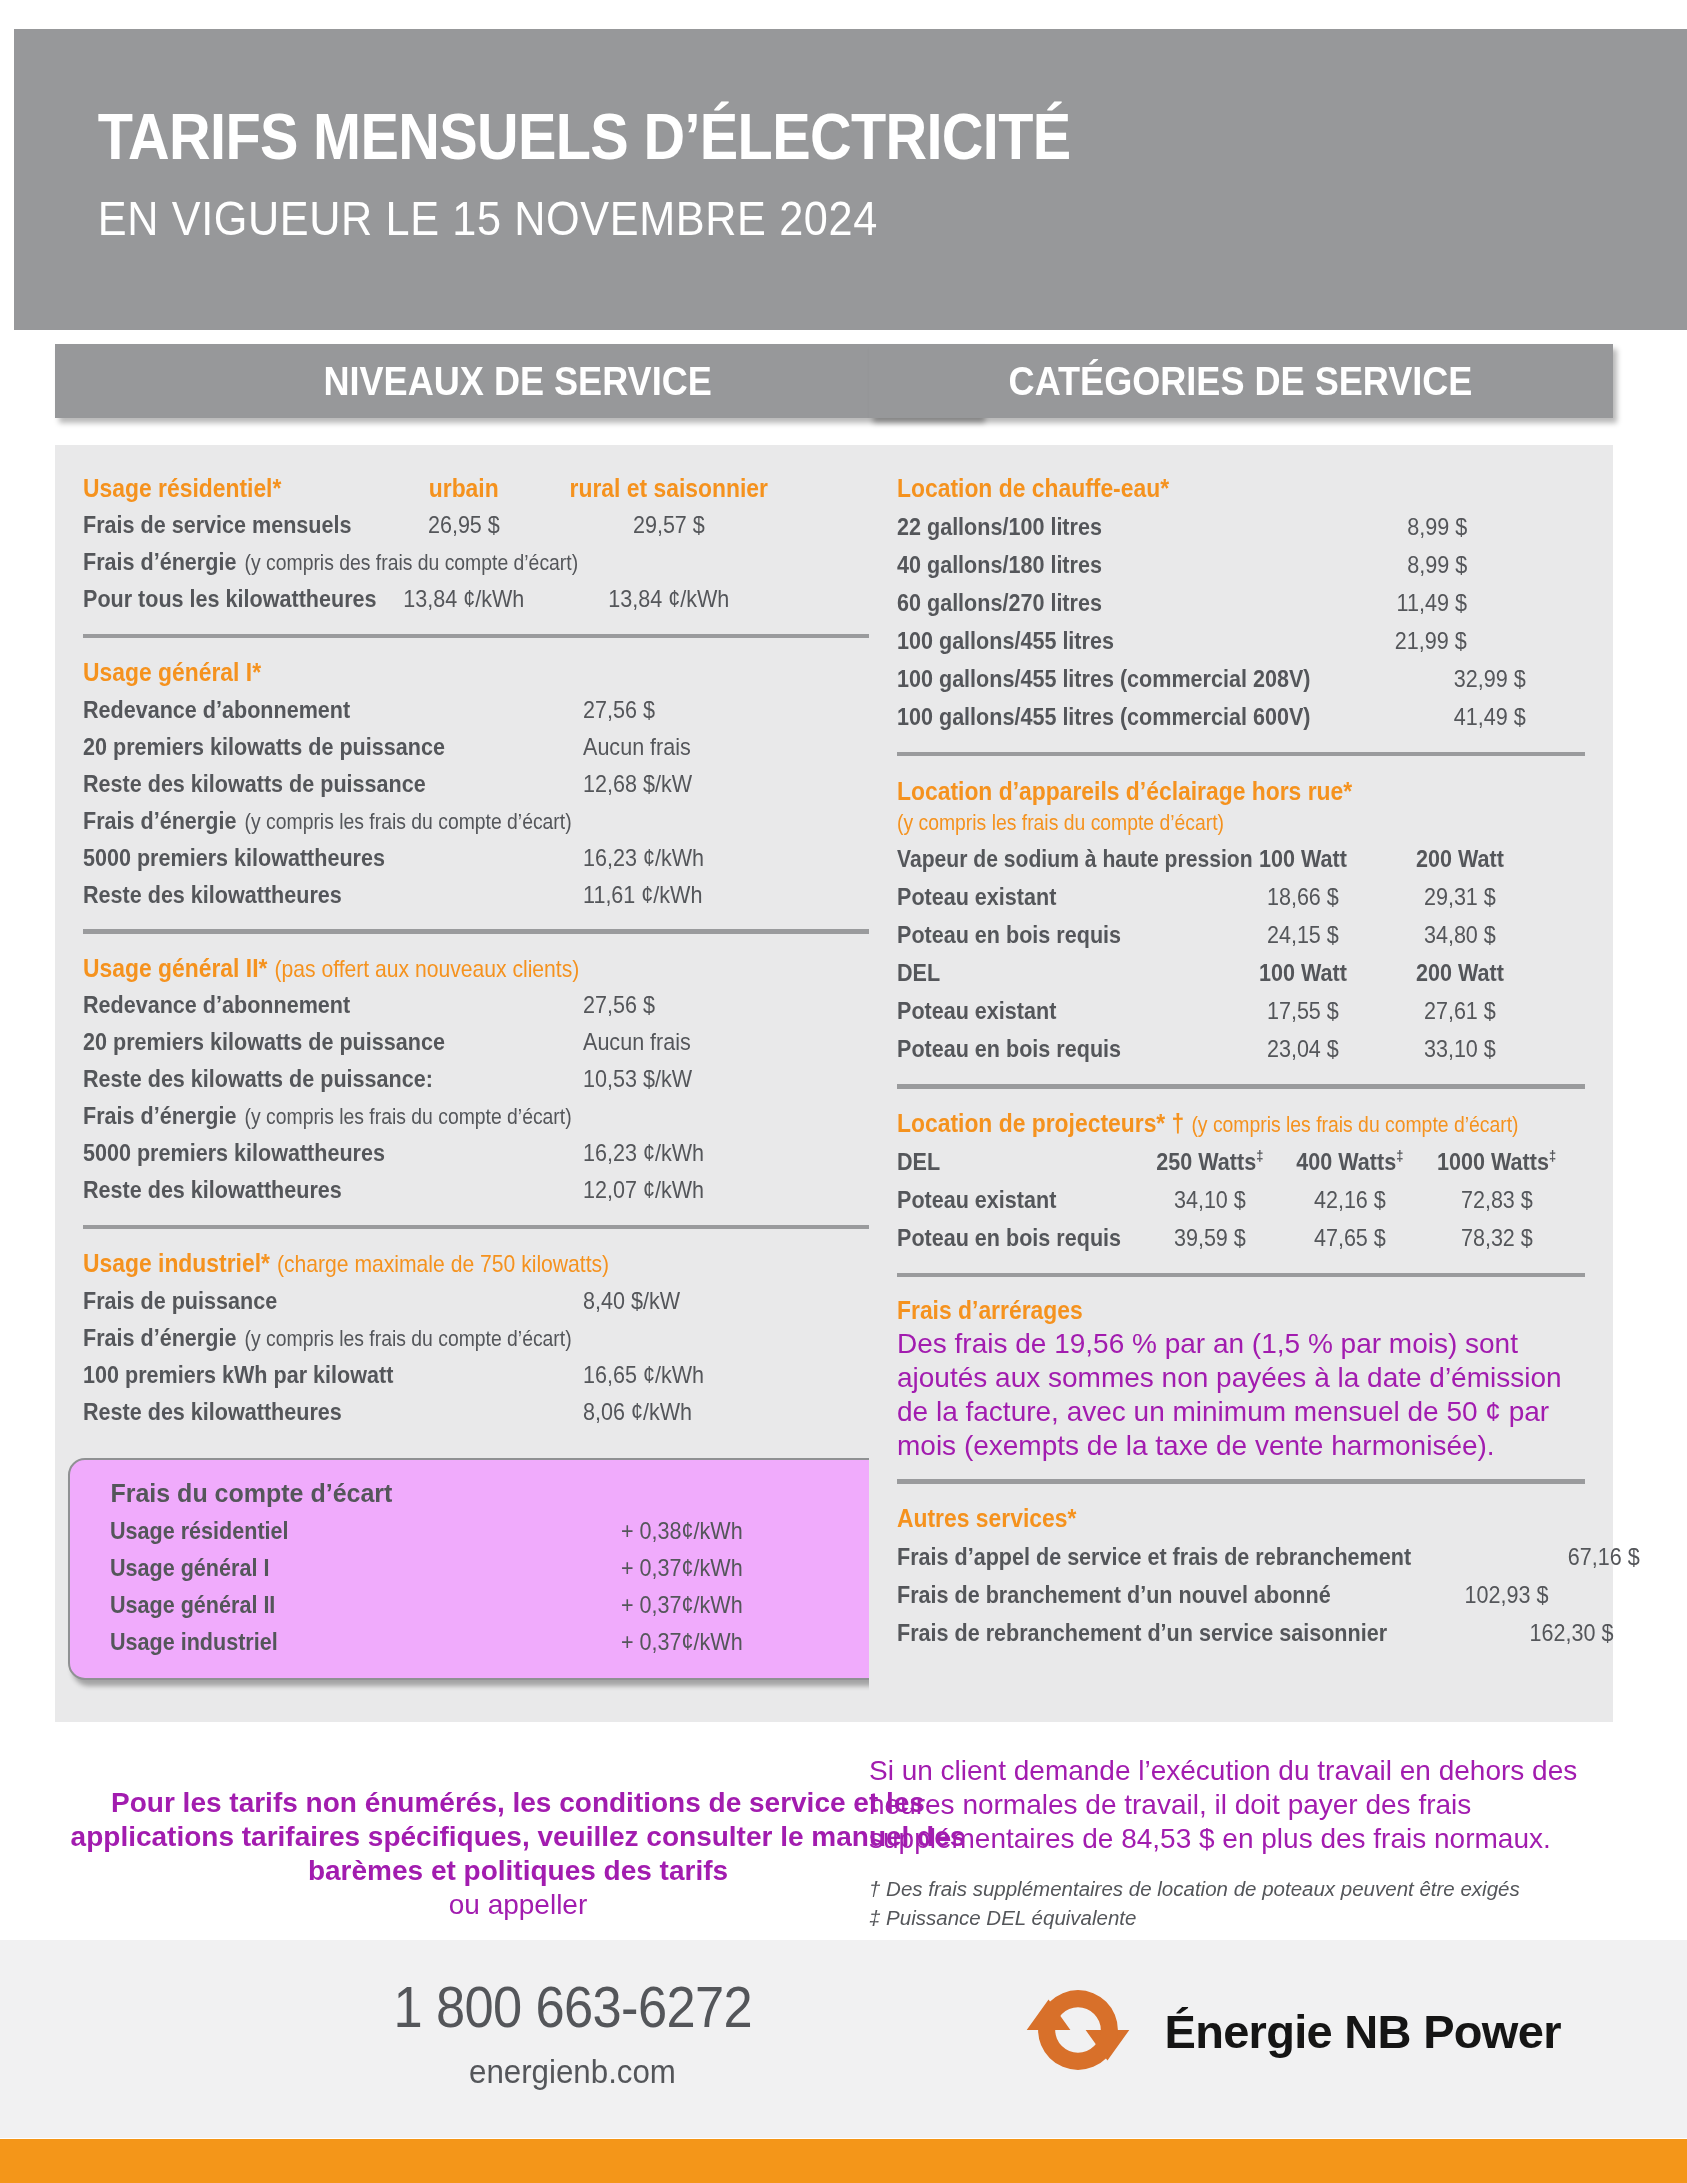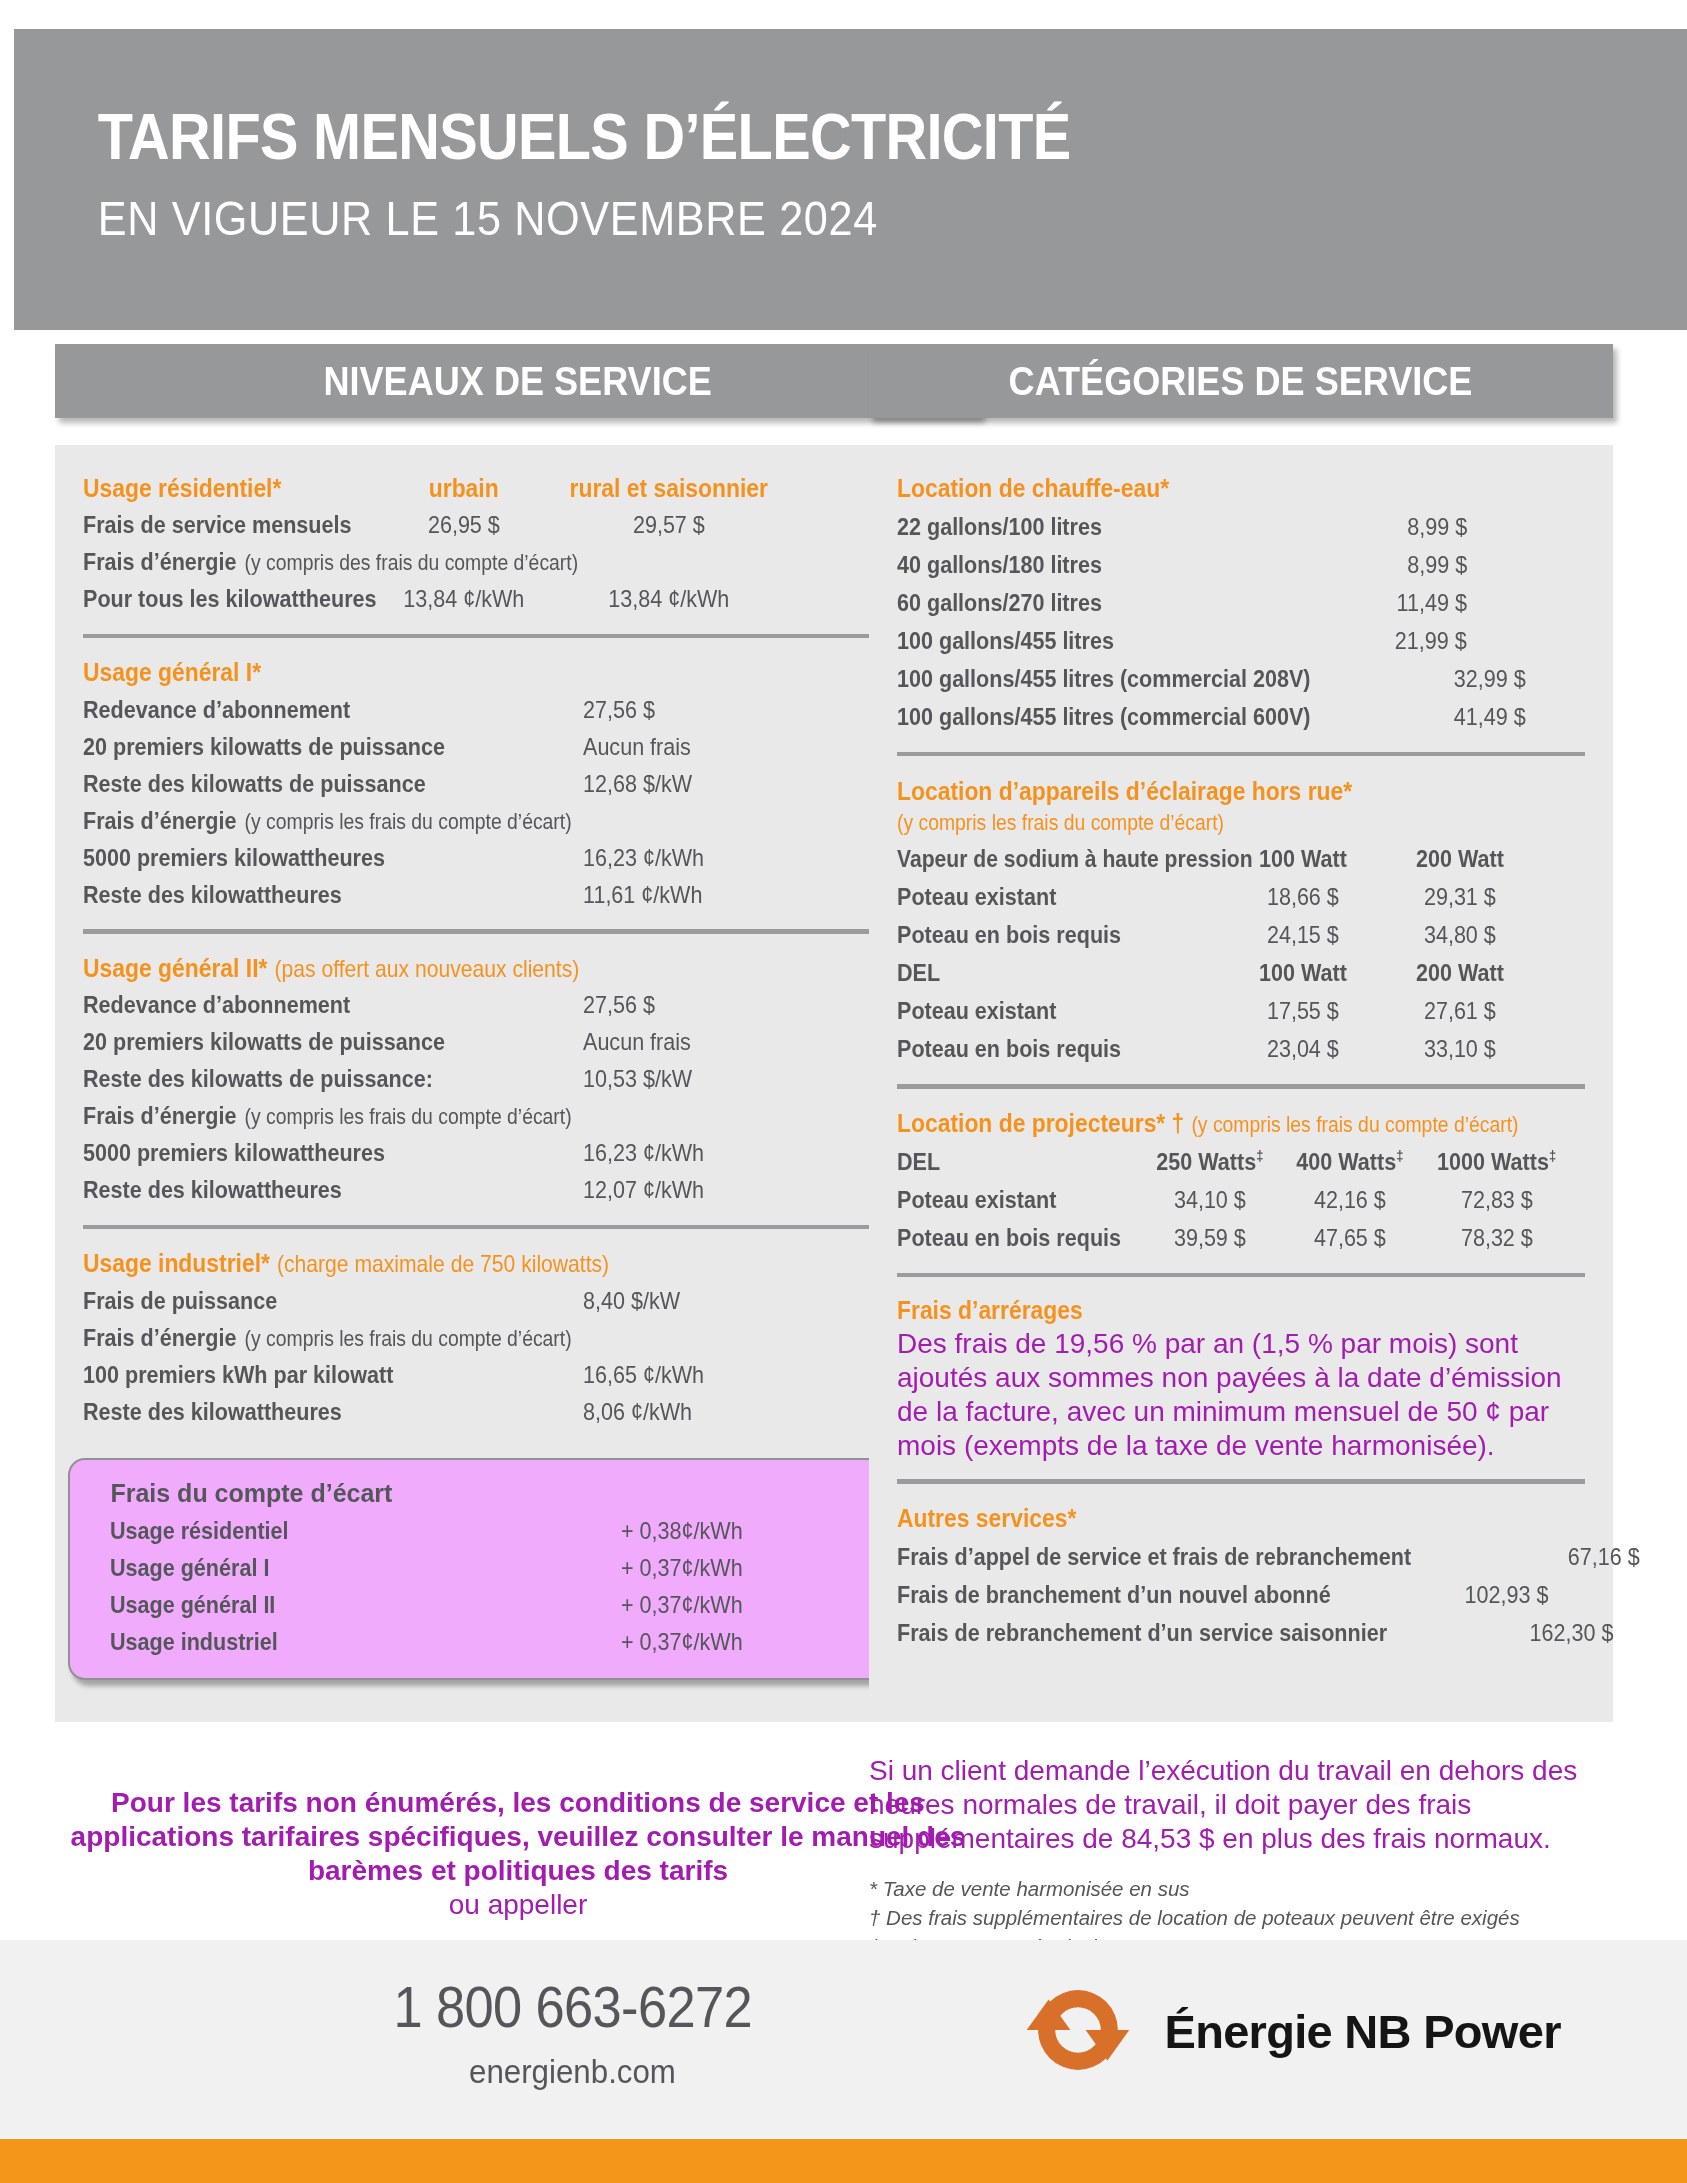--- a/index.html
+++ b/index.html
@@ -352,21 +352,20 @@
       </div>
       <div class="row rowR heat-grid">
         <div class="lbl"><span class="cxl">Frais de rebranchement d’un service saisonnier</span></div>
         <div class="val tr"><span class="cxr">162,30 $</span></div>
           <div></div>
       </div>
     </div>
 
     <div class="para overtime">Si un client demande l’exécution du travail en dehors des heures normales de travail, il doit payer des frais supplémentaires de 84,53 $ en plus des frais normaux.</div>
     <div class="footnotes">
-      <div>* Taxe de vente harmonisée en sus</div>
       <div>† Des frais supplémentaires de location de poteaux peuvent être exigés</div>
       <div>‡ Puissance DEL équivalente</div>
     </div>
   </div>
 
   <div class="footer">
     <div class="phone"><span>1 800 663-6272</span></div>
     <div class="web"><span>energienb.com</span></div>
     <div class="logo">
       <span>

